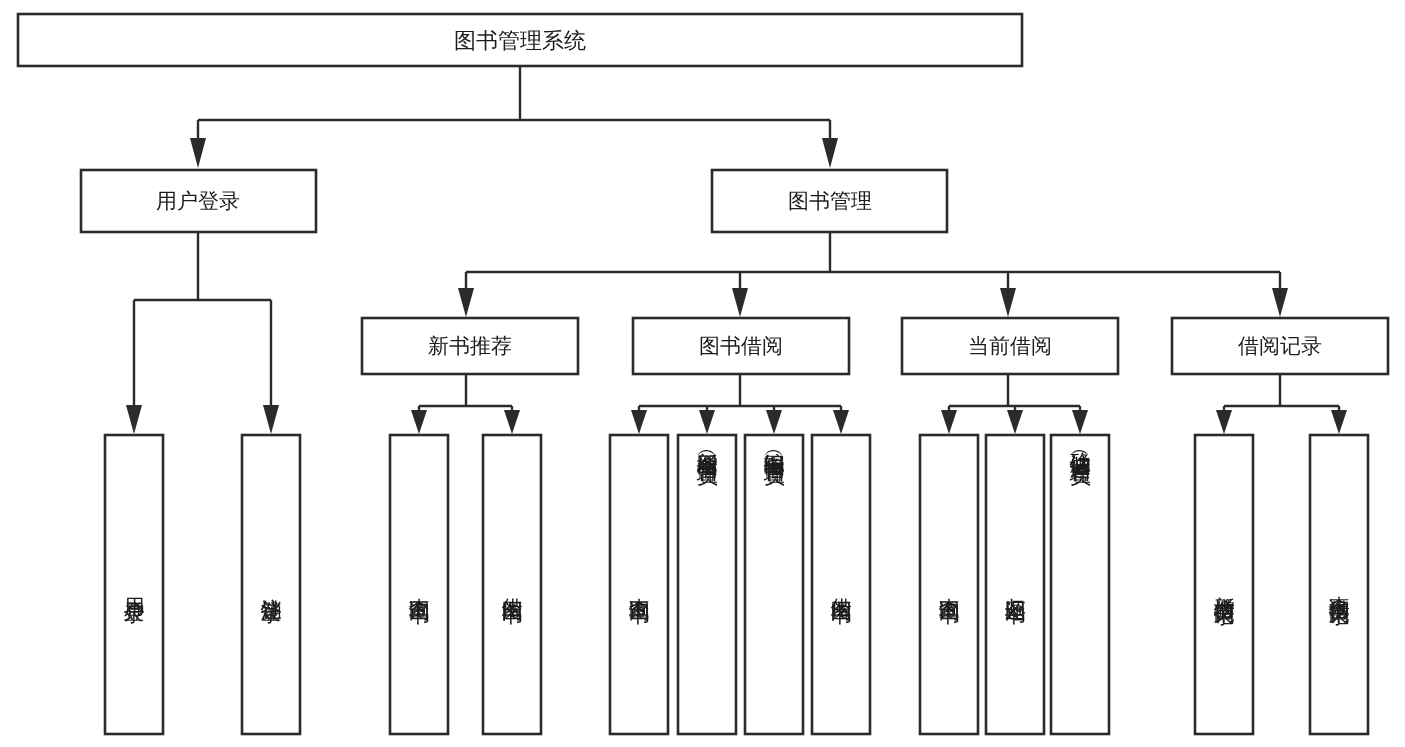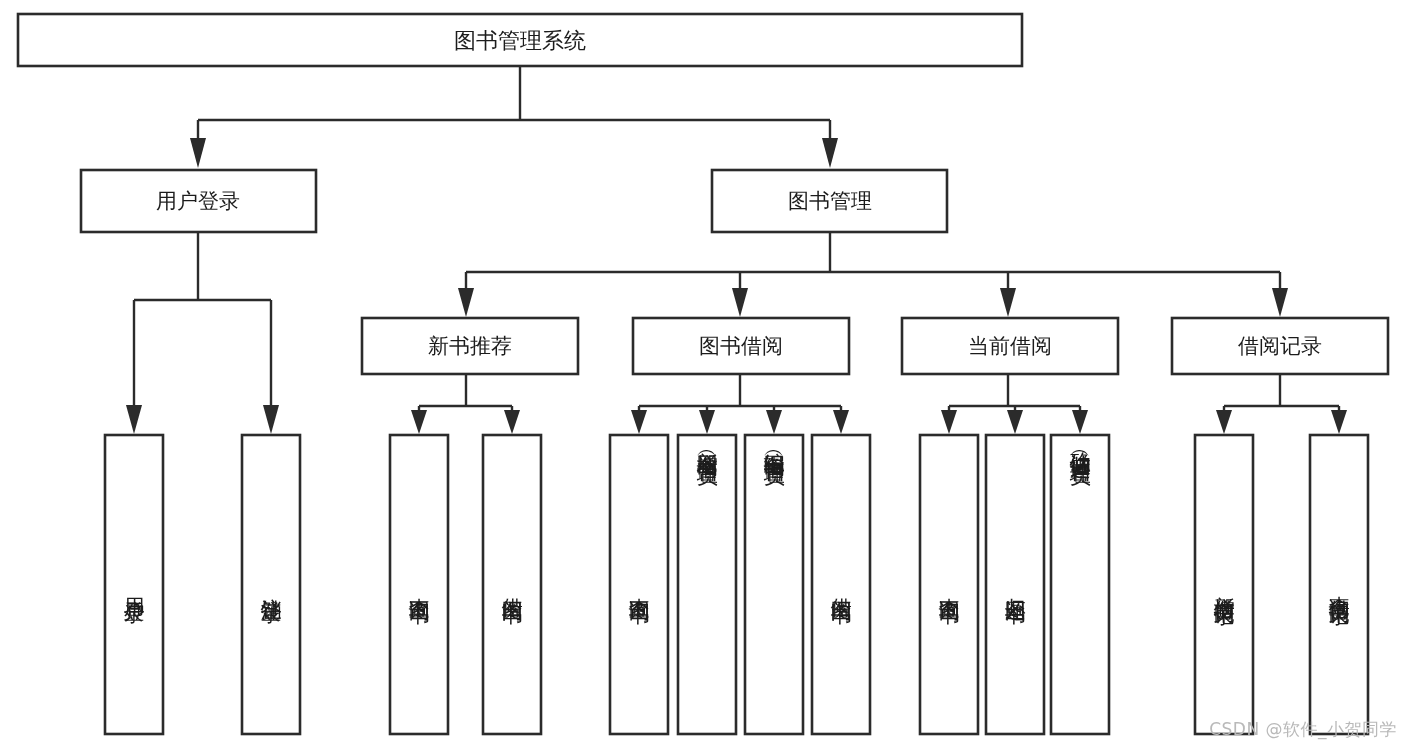--- a/index.html
+++ b/index.html
@@ -257,15 +257,14 @@
     <span class="leaf-label">确认归还（管理员）</span>
   </div>
 
   <div class="leaf-label-wrap" style="left:1195px; top:435px; width:58px; height:299px;">
     <span class="leaf-label">新增借阅记录</span>
   </div>
   <div class="leaf-label-wrap" style="left:1310px; top:435px; width:58px; height:299px;">
     <span class="leaf-label">查询借阅记录</span>
   </div>
 
-  <div class="watermark">CSDN @软件_小贺同学</div>
 
 </div>
 
 </body></html>

